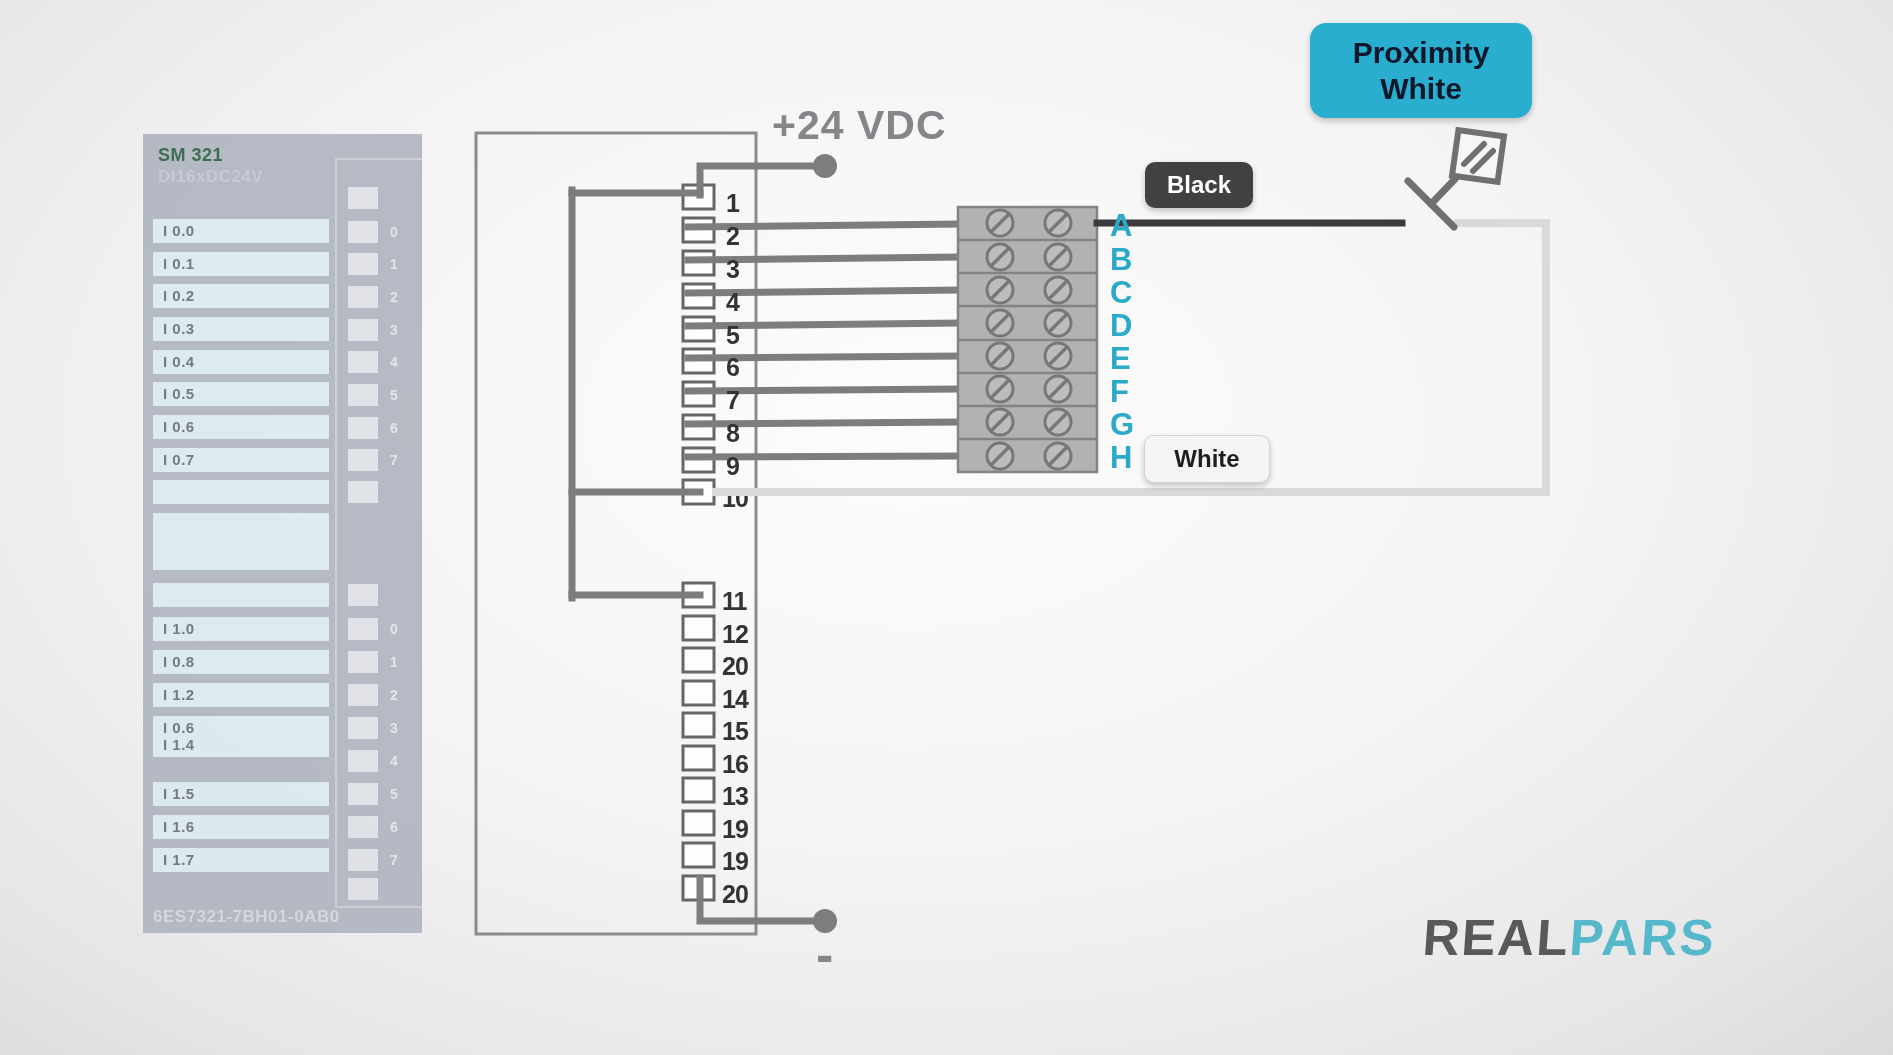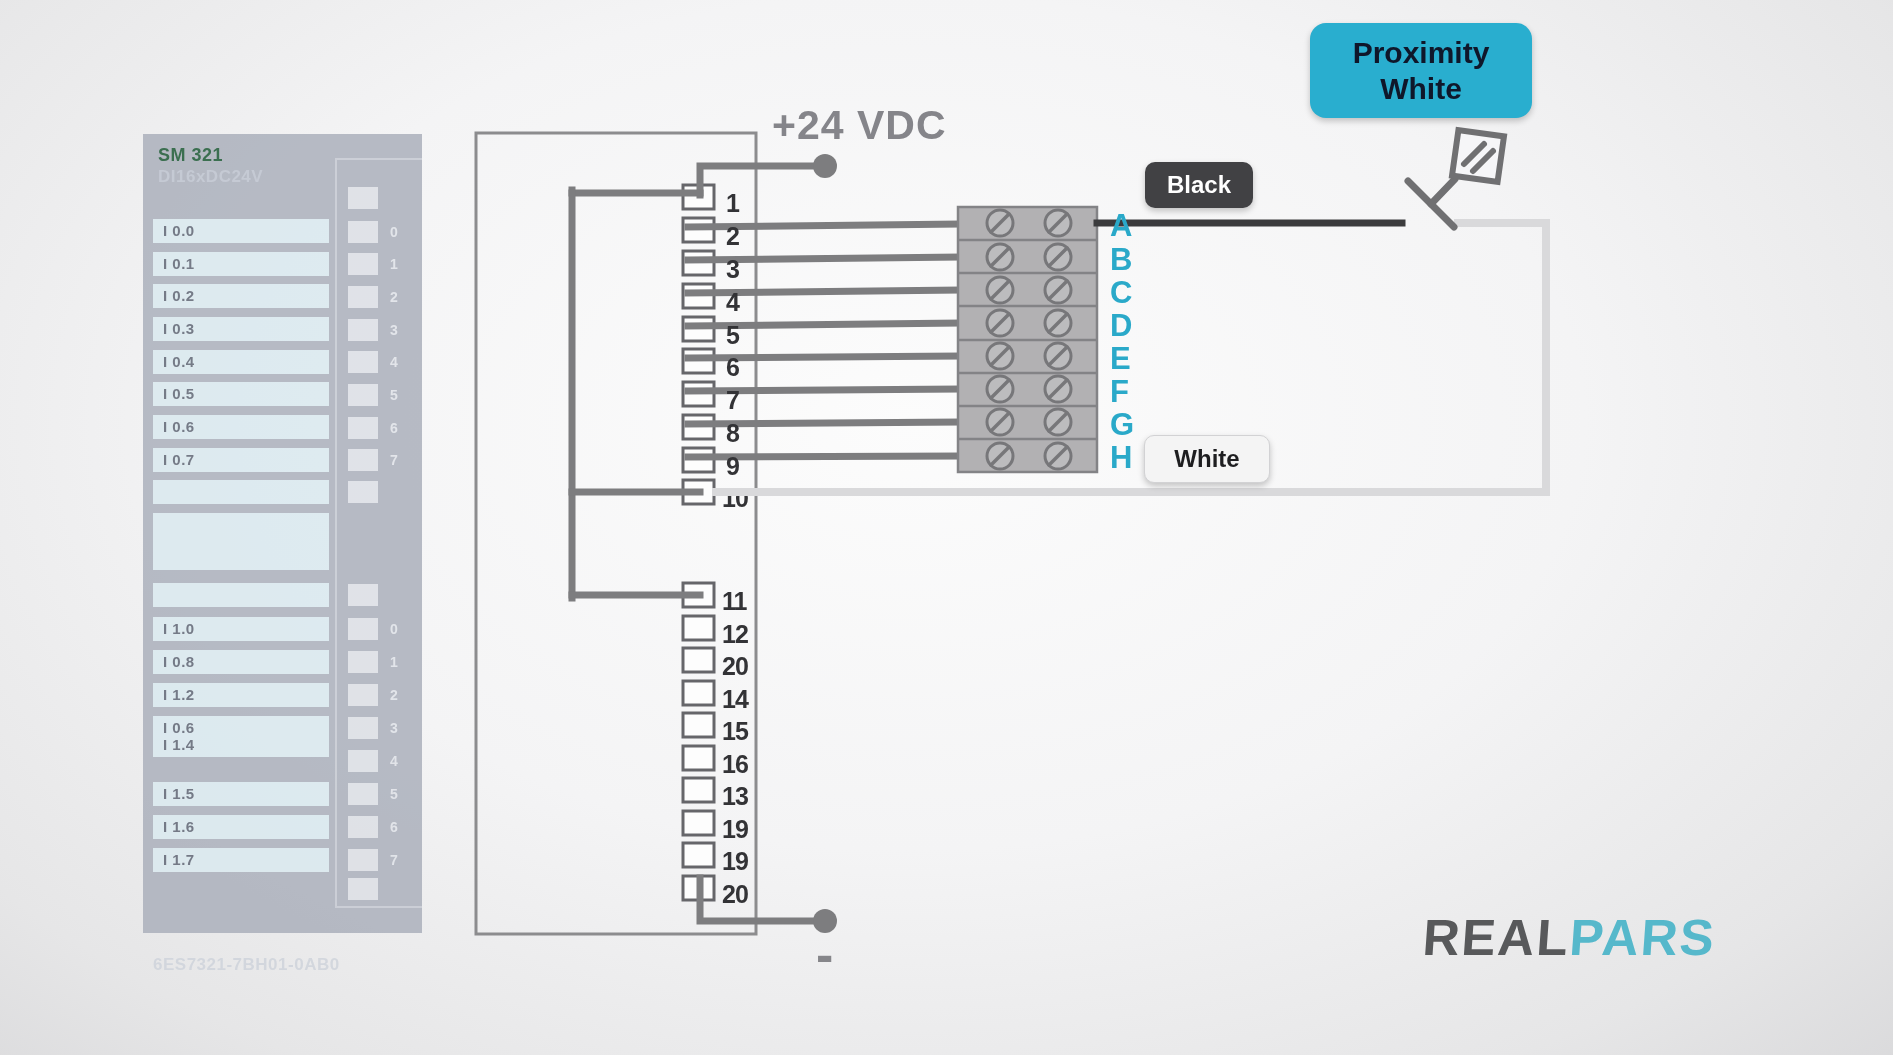--- a/index.html
+++ b/index.html
@@ -21,21 +21,21 @@
   
   .module{left:143px;top:134px;width:279px;height:799px;background:var(--module-body);opacity:.82;z-index:1;}
   .module-title{left:15px;top:11px;font-size:18px;font-weight:700;color:#14532d;letter-spacing:.5px;}
   .module-subtitle{left:15px;top:33px;font-size:17px;font-weight:700;color:#BCC2CE;letter-spacing:.5px;}
   .module-panel{left:192px;top:24px;width:87px;height:750px;border:2px solid #C4C8D1;border-right:none;}
   .inrow{left:10px;width:176px;height:24px;background:var(--module-row);}
   .inrow span{display:block;padding:3px 0 0 10px;font-size:15px;font-weight:700;color:#5A6170;letter-spacing:.5px;}
   .inrow.empty{background:var(--module-row);}
   .led{left:205px;width:30px;height:22px;background:#DCDFE5;}
   .lednum{left:247px;width:16px;font-size:14px;font-weight:700;color:#DFE2E8;text-align:left;}
-  .partnum{left:10px;top:773px;font-size:17px;font-weight:700;color:#CED3DB;letter-spacing:.5px;margin-top:48px;}
+  .partnum{left:10px;top:773px;font-size:17px;font-weight:700;color:#CED3DB;letter-spacing:.5px;}
 
   
   svg.diagram{left:0;top:0;z-index:2;pointer-events:none;}
   .rectline{fill:none;stroke:var(--line-gray);stroke-width:3;}
   .tsq{fill:#FDFDFD;stroke:#66666A;stroke-width:3;}
   .gw{stroke:var(--wire-gray);stroke-width:7;fill:none;stroke-linecap:square;}
   .bw{stroke:var(--wire-black);stroke-width:7;fill:none;stroke-linecap:square;}
   .ww{stroke:var(--wire-white);stroke-width:8;fill:none;stroke-linecap:square;}
   .dot{fill:var(--wire-gray);}
   .blk{fill:var(--block-fill);stroke:var(--block-border);stroke-width:2.5;}

